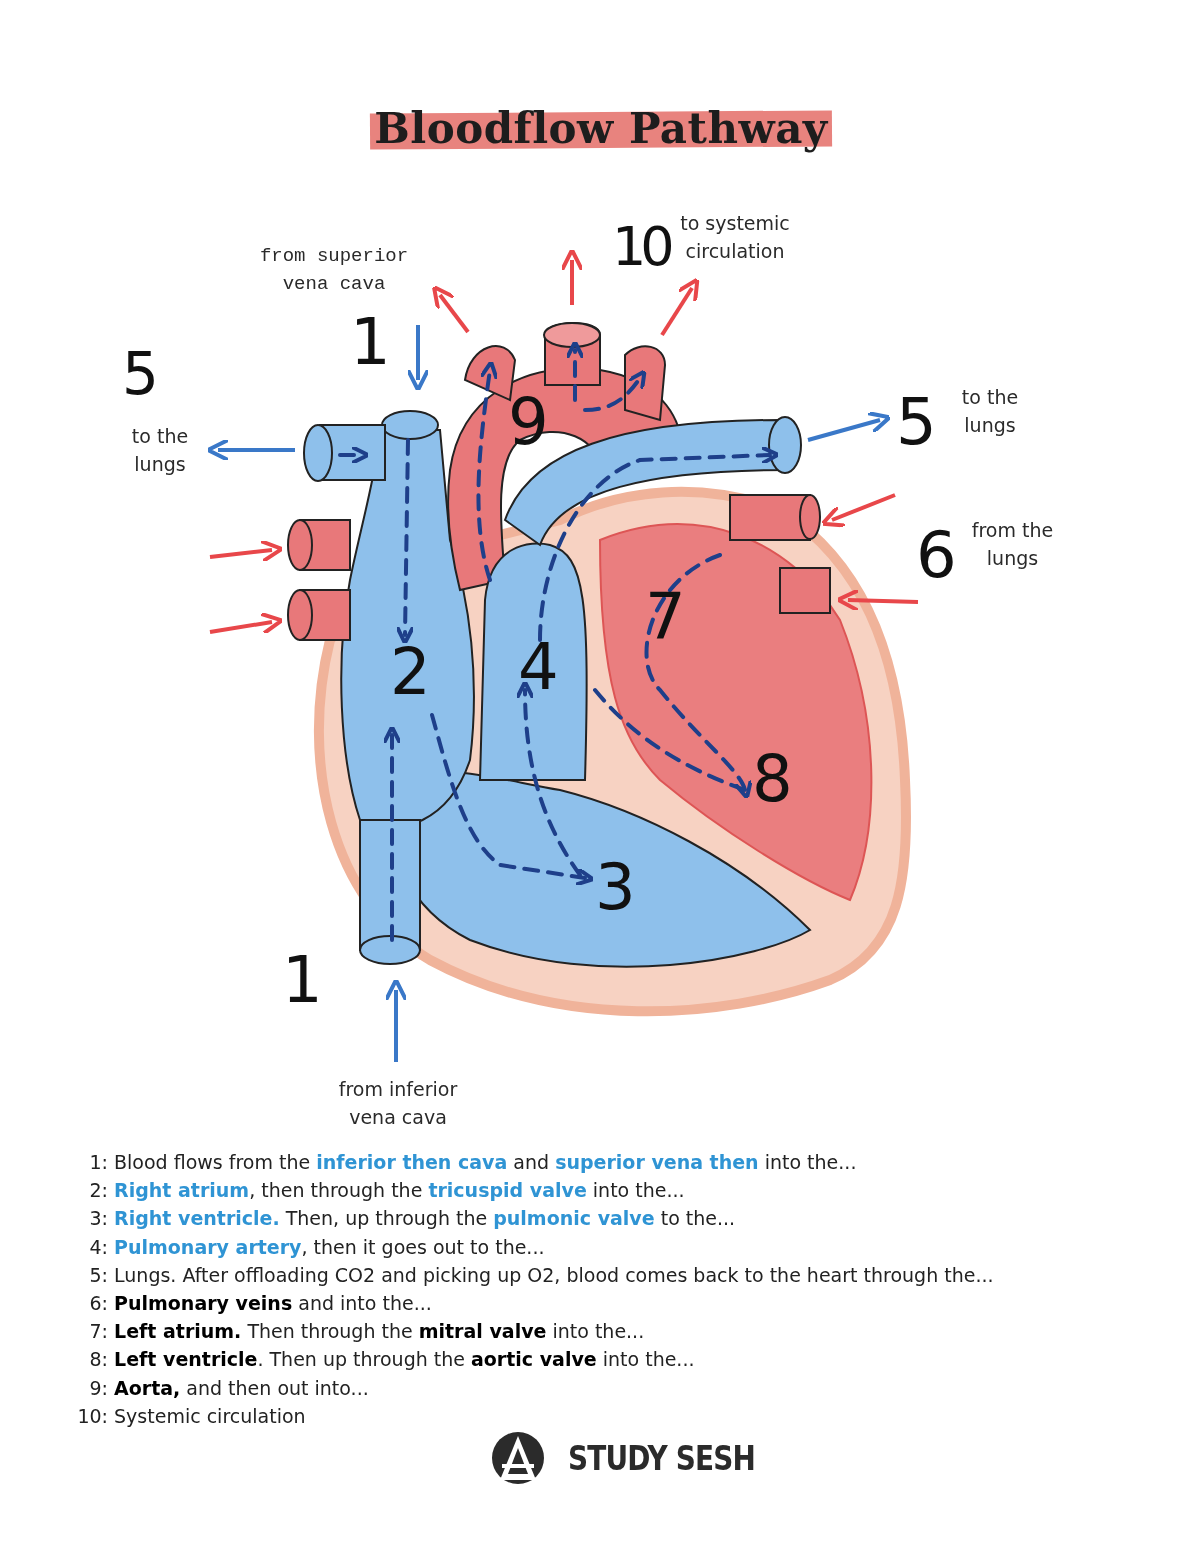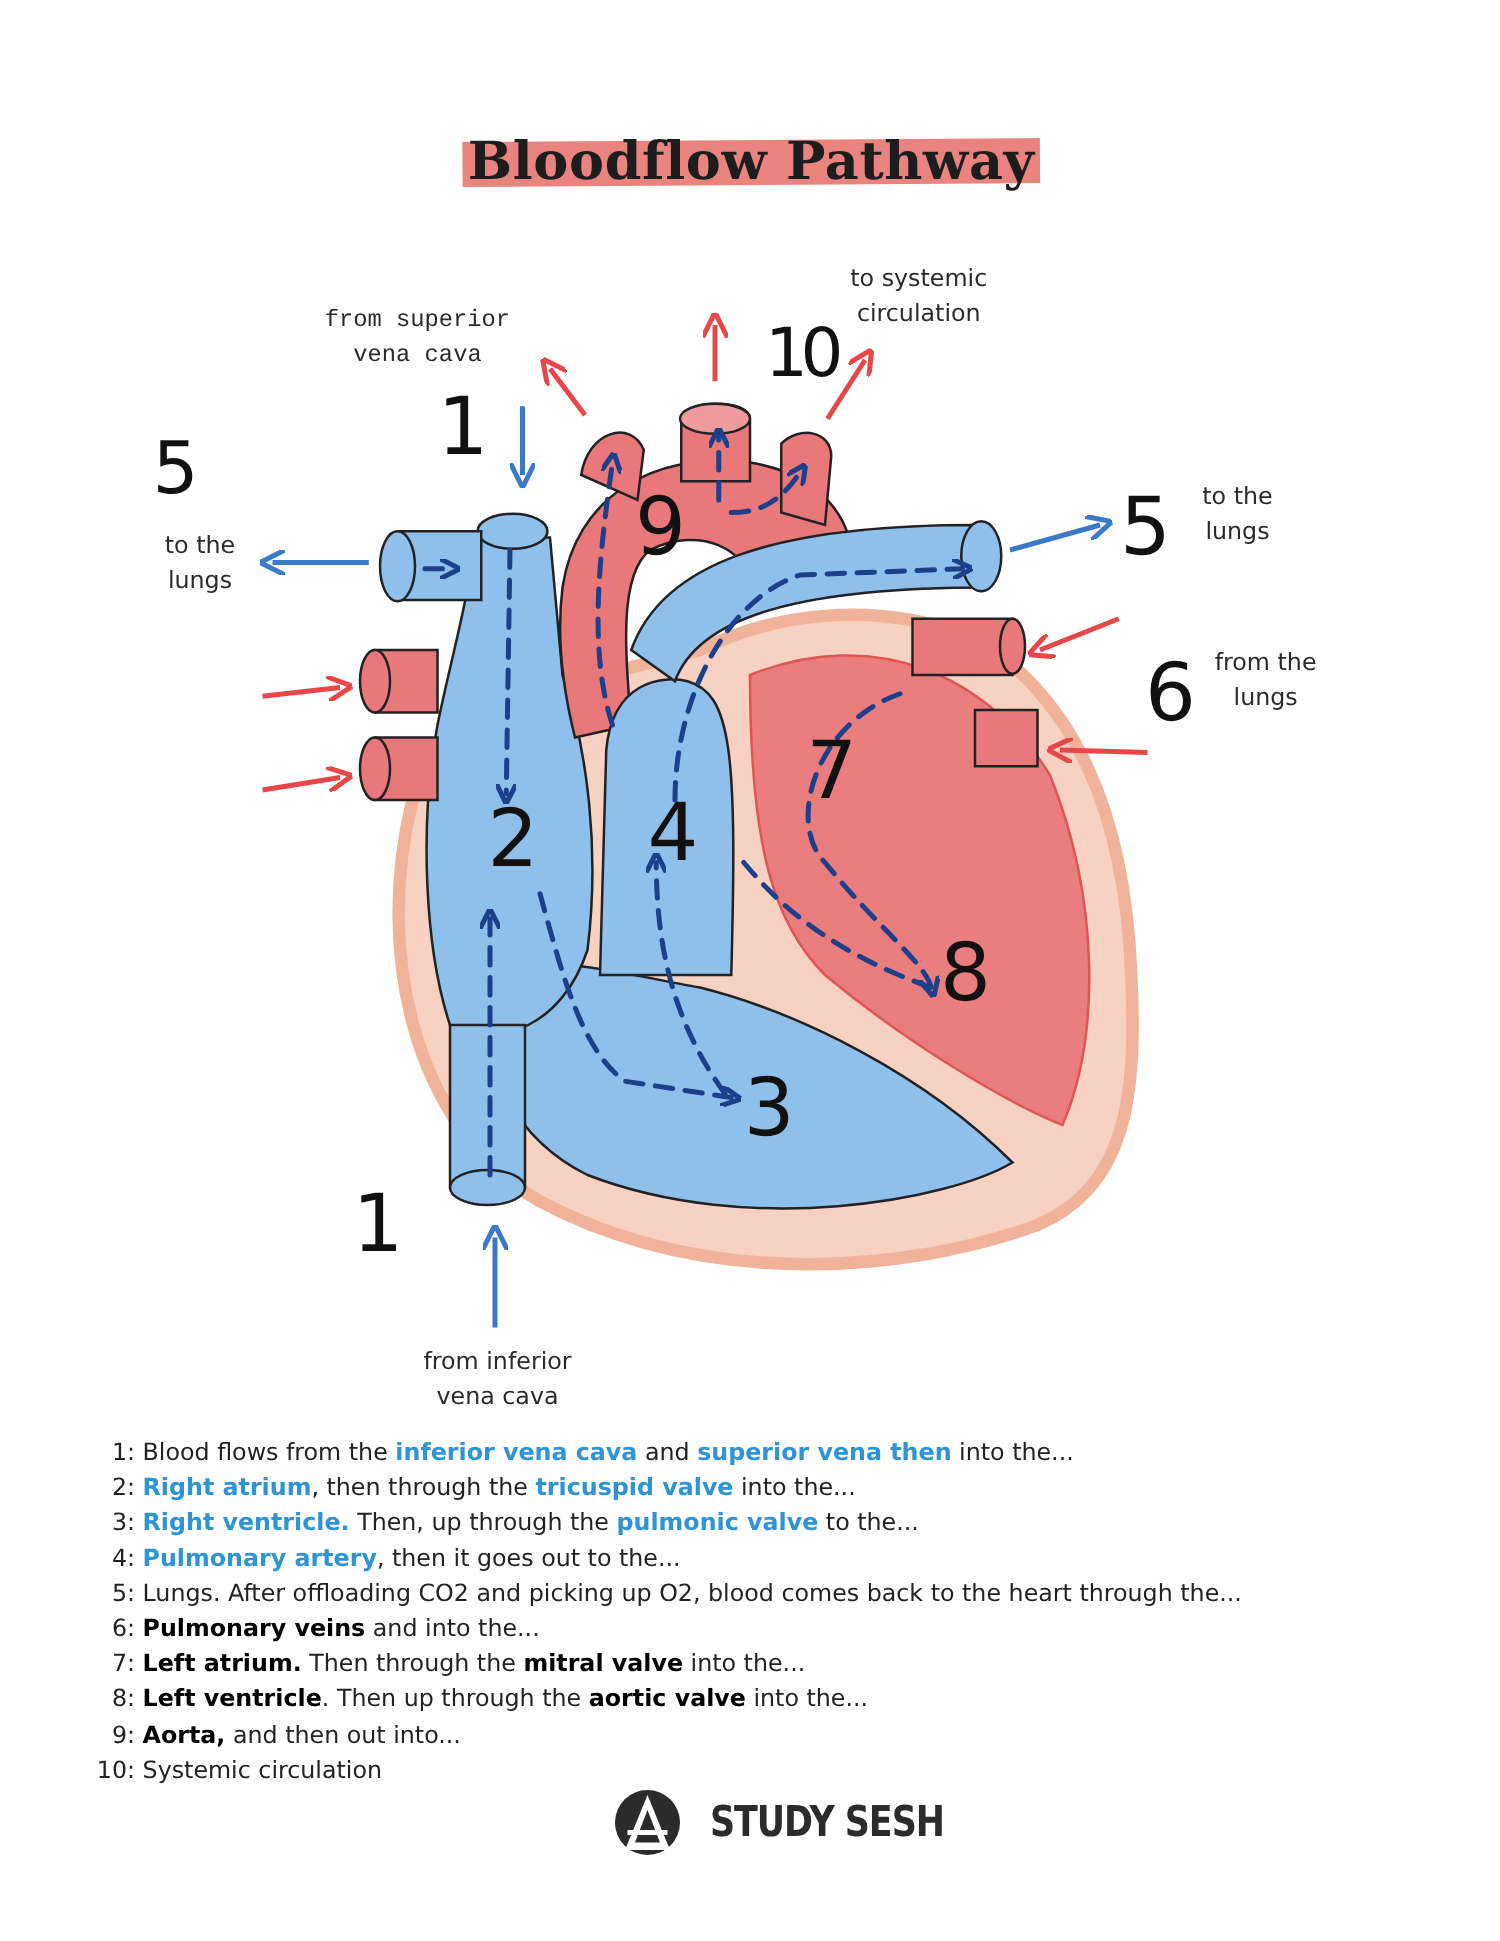--- a/index.html
+++ b/index.html
@@ -127,24 +127,24 @@
 <div class="num" style="left:282px; top:948px;">1</div>
 <div class="num" style="left:390px; top:640px;">2</div>
 <div class="num" style="left:595px; top:855px;">3</div>
 <div class="num" style="left:518px; top:635px;">4</div>
 <div class="num" style="left:122px; top:345px; font-size:58px;">5</div>
 <div class="num" style="left:896px; top:390px;">5</div>
 <div class="num" style="left:916px; top:523px;">6</div>
 <div class="num" style="left:645px; top:585px;">7</div>
 <div class="num" style="left:752px; top:747px;">8</div>
 <div class="num" style="left:508px; top:390px;">9</div>
-<div class="num" style="left:612px; top:220px; font-size:54px; letter-spacing:-6px;margin-top:36px;">10</div>
+<div class="num" style="left:612px; top:220px; font-size:54px; letter-spacing:-6px;">10</div>
 
 <div class="steps" id="steps">
-    <div class="step"><span class="n">1:</span> <span>Blood flows from the </span><span class="blue">inferior vena cava</span><span> and </span><span class="blue">superior vena then</span><span> into the...</span></div>
+    <div class="step"><span class="n">1:</span> <span>Blood flows from the </span><span class="blue">inferior then cava</span><span> and </span><span class="blue">superior vena then</span><span> into the...</span></div>
     <div class="step"><span class="n">2:</span> <span class="blue">Right atrium</span><span>, then through the </span><span class="blue">tricuspid valve</span><span> into the...</span></div>
     <div class="step"><span class="n">3:</span> <span class="blue">Right ventricle.</span><span> Then, up through the </span><span class="blue">pulmonic valve</span><span> to the...</span></div>
     <div class="step"><span class="n">4:</span> <span class="blue">Pulmonary artery</span><span>, then it goes out to the...</span></div>
     <div class="step"><span class="n">5:</span> <span>Lungs. After offloading CO2 and picking up O2, blood comes back to the heart through the...</span></div>
     <div class="step"><span class="n">6:</span> <span class="red">Pulmonary veins</span><span> and into the...</span></div>
     <div class="step"><span class="n">7:</span> <span class="red">Left atrium.</span><span> Then through the </span><span class="red">mitral valve</span><span> into the...</span></div>
     <div class="step"><span class="n">8:</span> <span class="red">Left ventricle</span><span>. Then up through the </span><span class="red">aortic valve</span><span> into the...</span></div>
     <div class="step"><span class="n">9:</span> <span class="red">Aorta,</span><span> and then out into...</span></div>
     <div class="step"><span class="n">10:</span> <span>Systemic circulation</span></div>
   </div>

